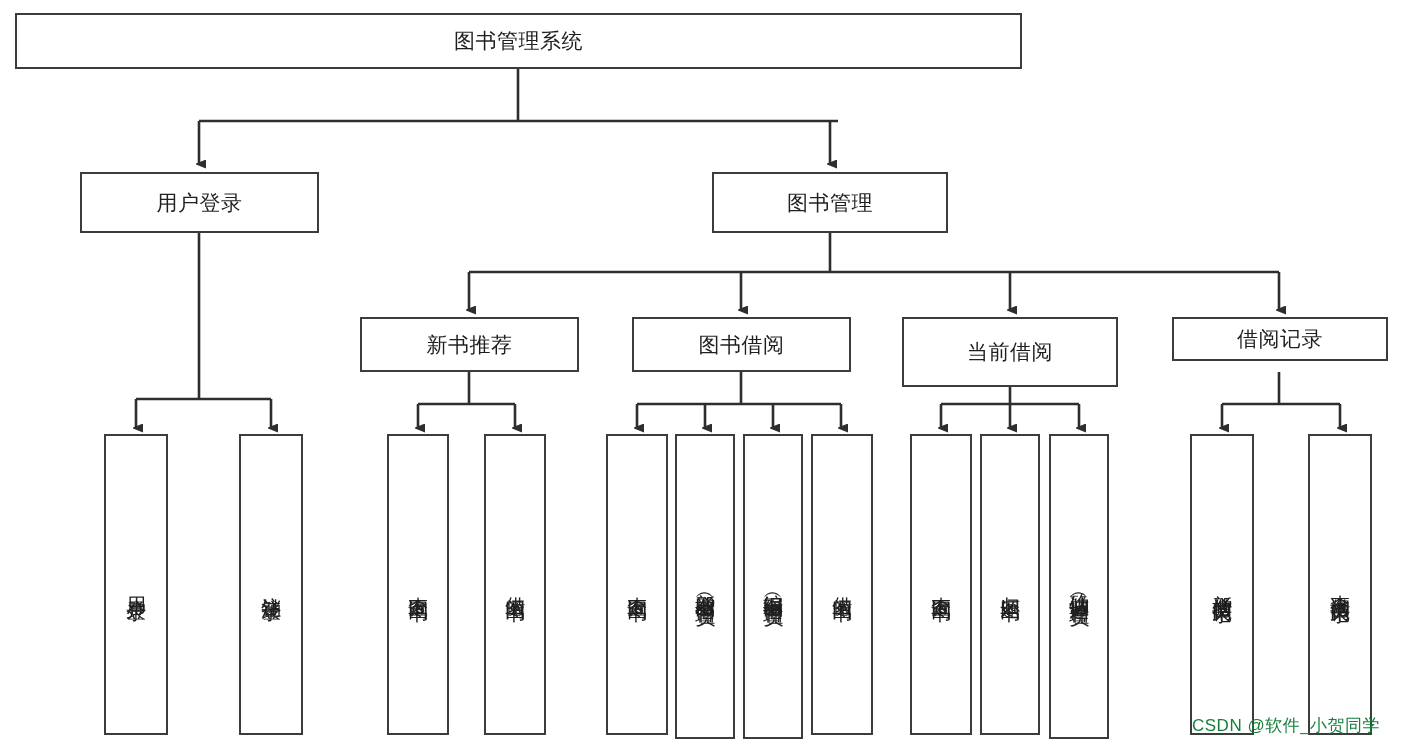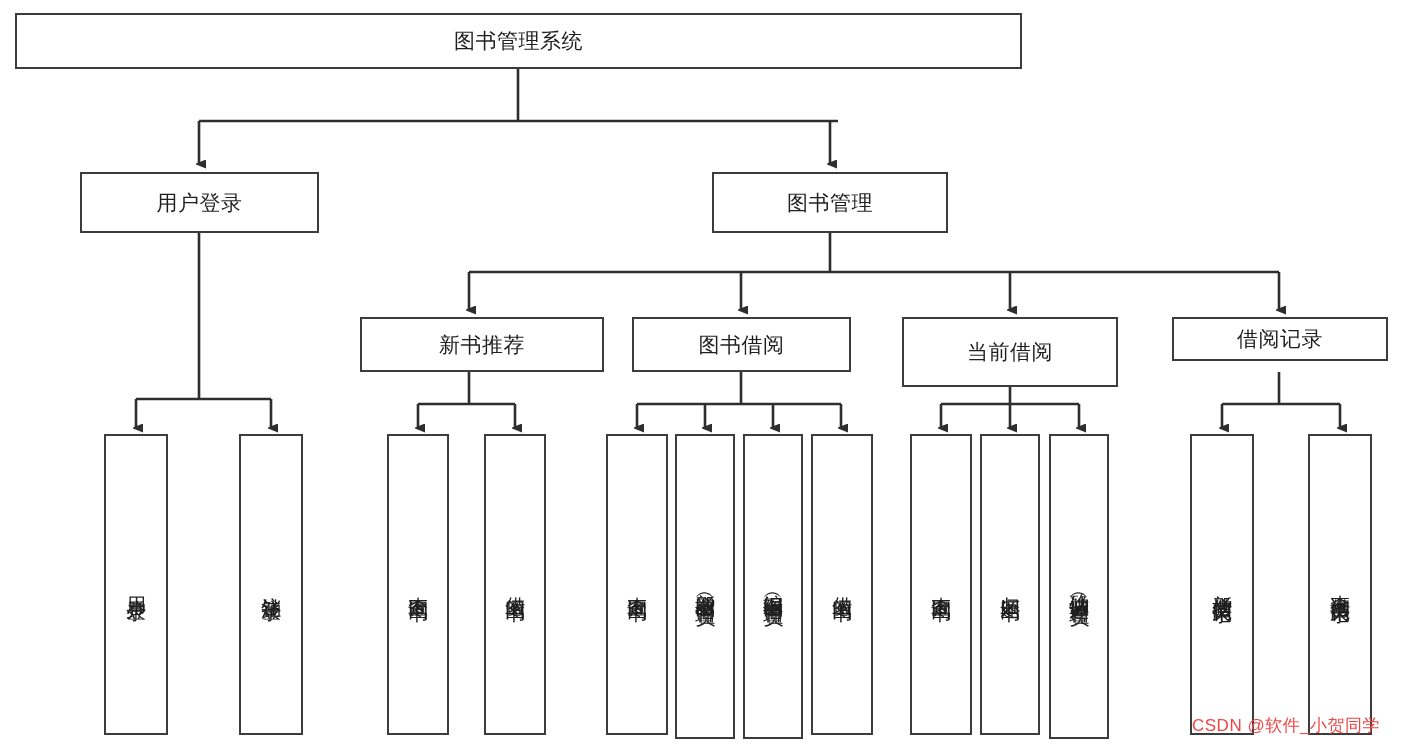--- a/index.html
+++ b/index.html
@@ -48,21 +48,21 @@
     padding: 4px 0;
   }
   .node.vert .vtext {
     writing-mode: vertical-rl;
     text-orientation: upright;
     white-space: nowrap;
   }
   .watermark {
     position: absolute;
     font-size: 17px;
-    color: #ef4444;
+    color: #15803d;
     white-space: nowrap;
     letter-spacing: 0.5px;
   }
 </style>
 </head>
 <body>
 
 <div id="canvas">
 
   <svg class="connectors" viewBox="0 0 1405 747" xmlns="http://www.w3.org/2000/svg">
@@ -119,21 +119,21 @@
     <span>图书管理系统</span>
   </div>
 
   <div class="node horiz" style="left:80px; top:172px; width:239px; height:61px;">
     <span>用户登录</span>
   </div>
   <div class="node horiz" style="left:712px; top:172px; width:236px; height:61px;">
     <span>图书管理</span>
   </div>
 
-  <div class="node horiz" style="left:360px; top:317px; width:244px; height:55px;">
+  <div class="node horiz" style="left:360px; top:317px; width:219px; height:55px;">
     <span>新书推荐</span>
   </div>
   <div class="node horiz" style="left:632px; top:317px; width:219px; height:55px;">
     <span>图书借阅</span>
   </div>
   <div class="node horiz" style="left:902px; top:317px; width:216px; height:70px;">
     <span>当前借阅</span>
   </div>
   <div class="node horiz" style="left:1172px; top:317px; width:216px; height:44px;">
     <span>借阅记录</span>

